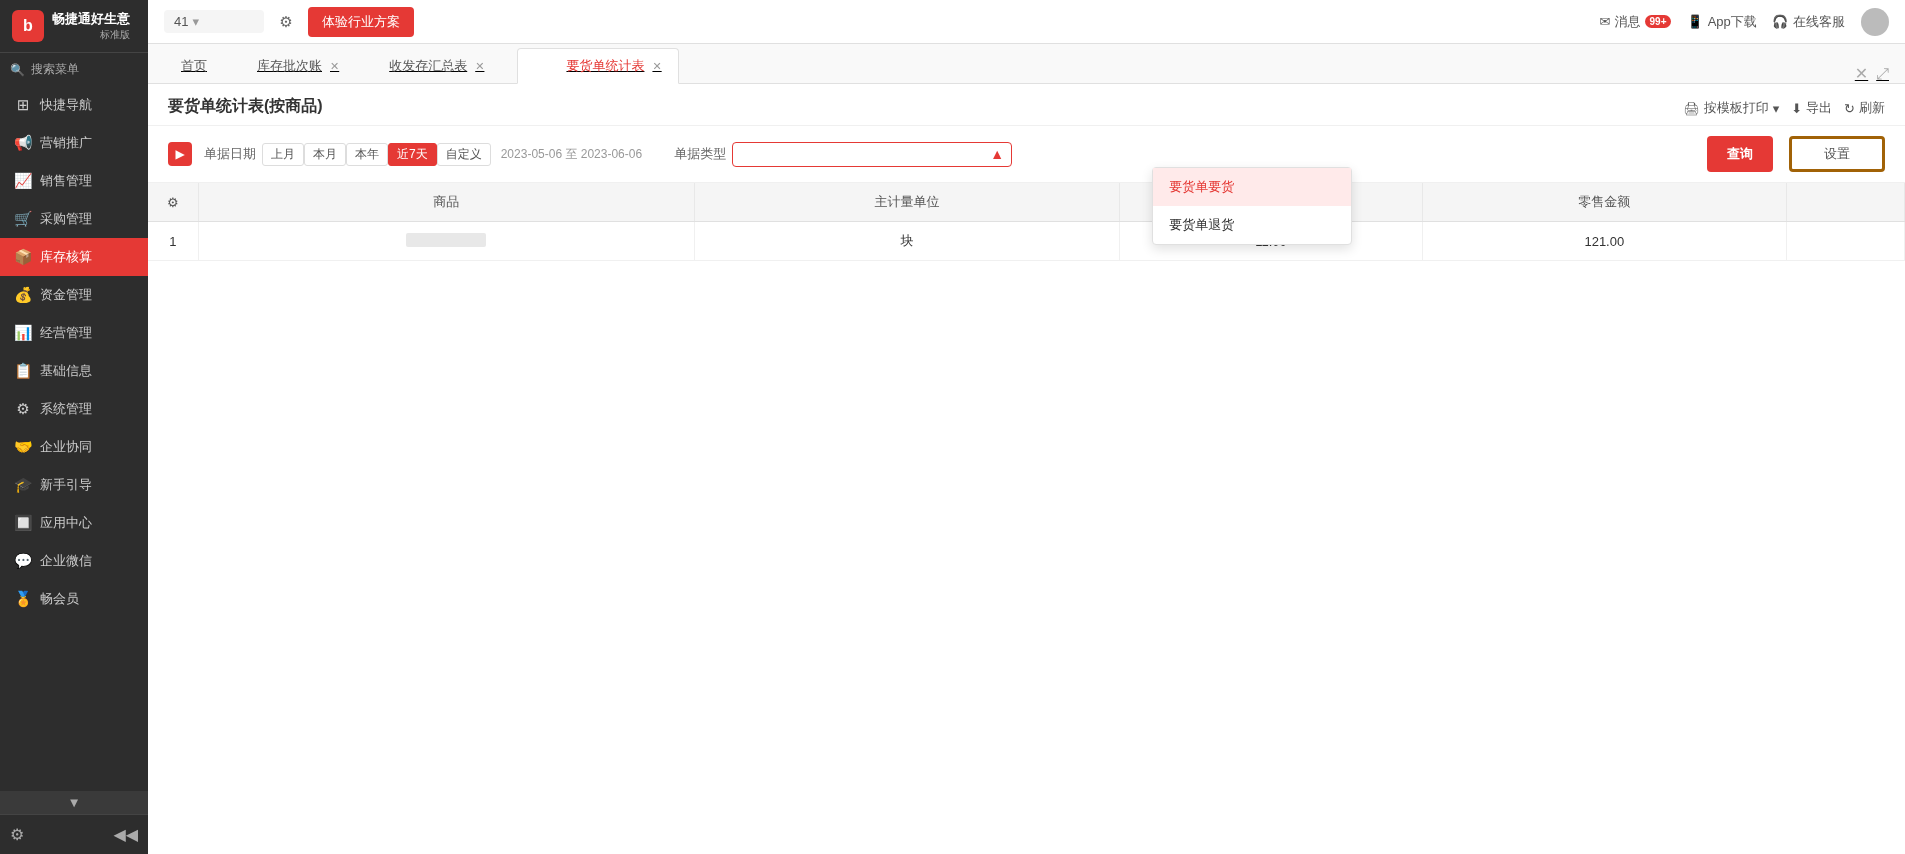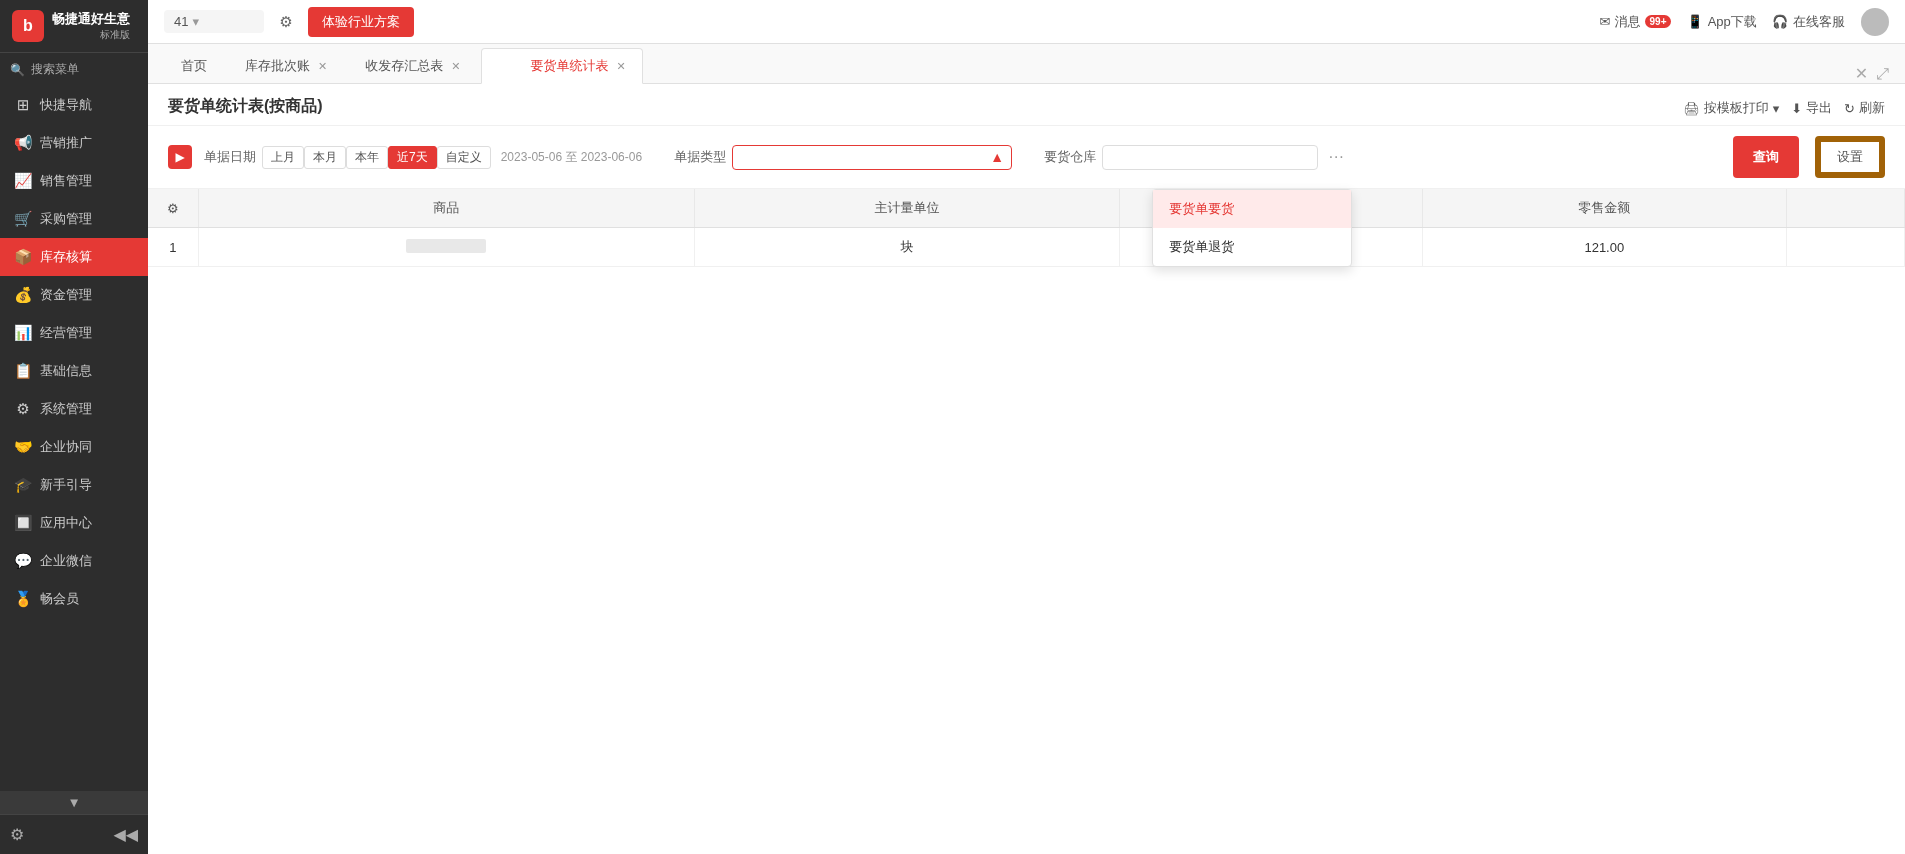--- a/index.html
+++ b/index.html
@@ -172,21 +172,22 @@
     }
 
     
     .tabs-bar {
       height: 40px;
       background: #f9f9f9;
       border-bottom: 1px solid #e0e0e0;
       display: flex;
       align-items: flex-end;
       padding: 0 16px;
-      gap: 4px;
+      gap: 16px;
+      text-decoration: underline;
     }
     .tab {
       display: flex;
       align-items: center;
       gap: 6px;
       padding: 8px 16px;
       border-radius: 4px 4px 0 0;
       cursor: pointer;
       font-size: 13px;
       color: #555;
@@ -345,40 +346,39 @@
       border: none;
       border-radius: 4px;
       padding: 6px 20px;
       cursor: pointer;
       font-size: 13px;
       font-weight: bold;
     }
     .btn-setting {
       background: #fff;
       color: #555;
-      border: 6px solid #a16207;
-      border-radius: 4px;
-      padding: 6px 16px;
+      border: 3px solid #a16207;
+      border-radius: 4px;
+      padding: 6px 32px;
       cursor: pointer;
       font-size: 13px;
     }
 
     
     .dropdown-menu {
       position: absolute;
       top: 100%;
       left: 420px;
       background: #fff;
       border: 1px solid #e0e0e0;
       border-radius: 4px;
       box-shadow: 0 4px 12px rgba(0,0,0,0.12);
       z-index: 999;
       min-width: 200px;
       padding: 0 0;
-      margin-top: 19px;
     }
     .dropdown-item {
       padding: 10px 16px;
       cursor: pointer;
       font-size: 13px;
       color: #333;
     }
     .dropdown-item.selected { background: #ffeaea; color: #e53935; }
 
     
@@ -609,25 +609,20 @@
         <input class="filter-input-box" value="" readonly="" style="">
         <span class="select-arrow">▲</span>
 
         <div class="dropdown-menu">
           <div class="dropdown-item selected">要货单要货</div>
           <div class="dropdown-item">要货单退货</div>
         </div>
       </div>
     </div>
 
-    <div class="warehouse-group">
-      <span class="filter-label">要货仓库</span>
-      <input class="warehouse-input" value="" style="">
-      <span class="more-dots">···</span>
-    </div>
 
     <div class="filter-actions">
       <button class="btn-query">查询</button>
       <button class="btn-setting">设置</button>
     </div>
   </div>
 
   <div class="table-area">
     <table class="data-table">
       <thead>

